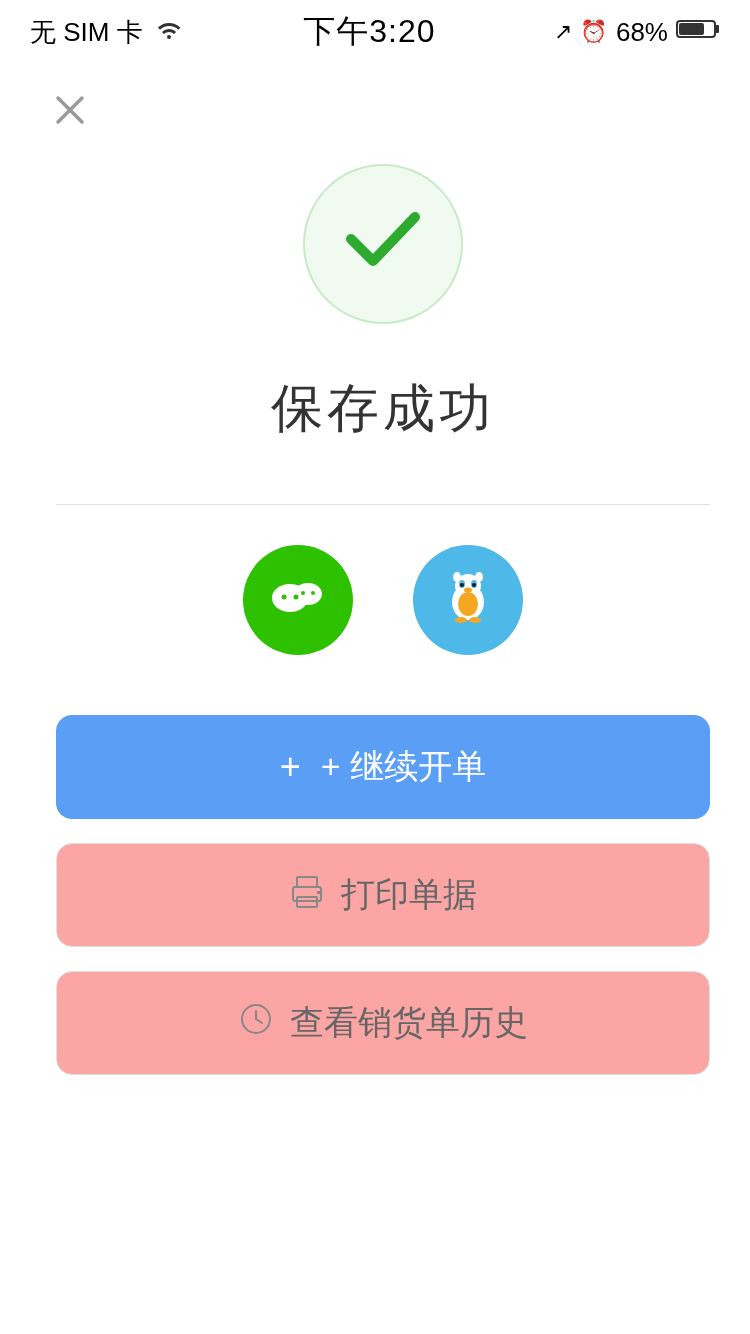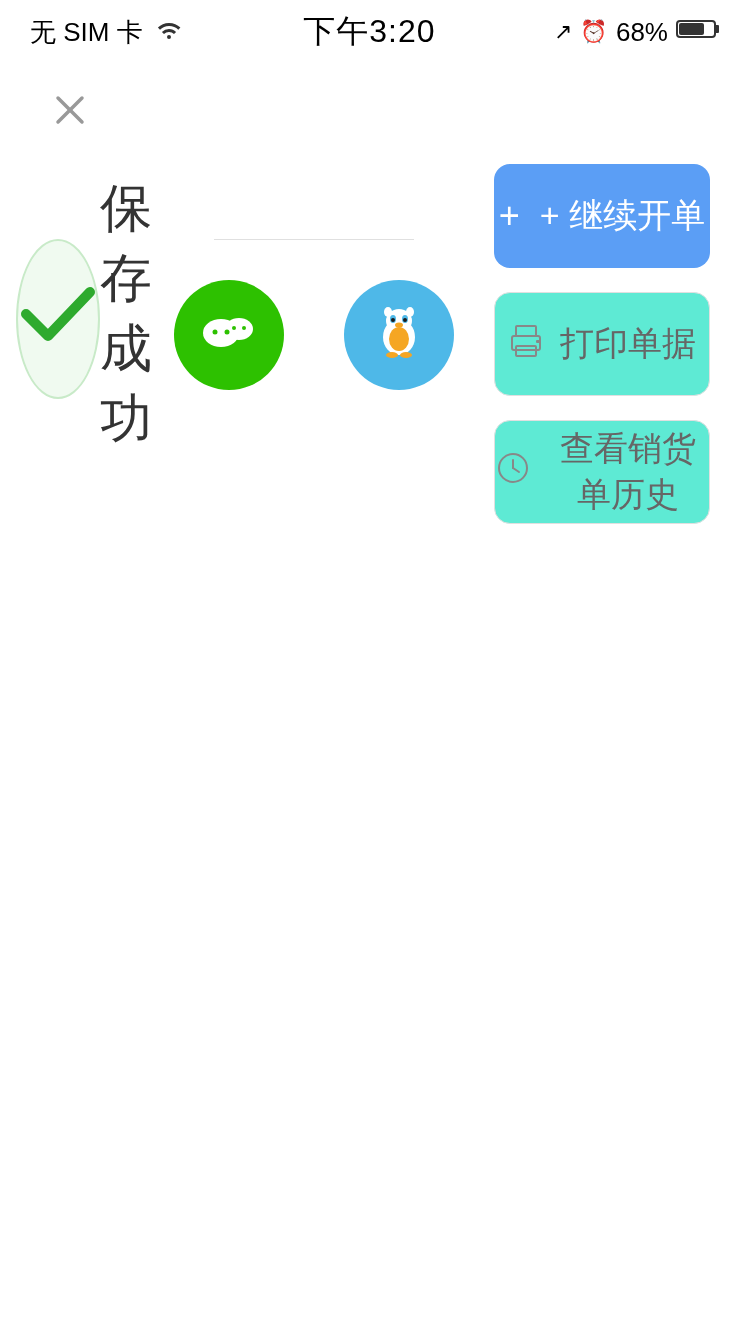--- a/index.html
+++ b/index.html
@@ -55,21 +55,21 @@
       cursor: pointer;
     }
     .close-btn svg {
       width: 36px;
       height: 36px;
     }
 
     
     .main-content {
       display: flex;
-      flex-direction: row;
+      flex-direction: column;
       align-items: center;
       padding-top: 100px;
       margin-left: 16px;
     }
 
     
     .success-icon-wrapper {
       width: 160px;
       height: 160px;
       border-radius: 50%;
@@ -177,21 +177,21 @@
       gap: 16px;
       font-size: 34px;
       cursor: pointer;
     }
     .btn-primary {
       background: #5b9ef5;
       color: #ffffff;
       font-weight: 400;
     }
     .btn-secondary {
-      background: #5eead4;
+      background: #fca5a5;
       color: #666666;
       border: 1px solid #e0e0e0;
       font-weight: 400;
     }
   </style>
 </head>
 <body>
 
 <div class="status-bar">
   <div class="status-left">

